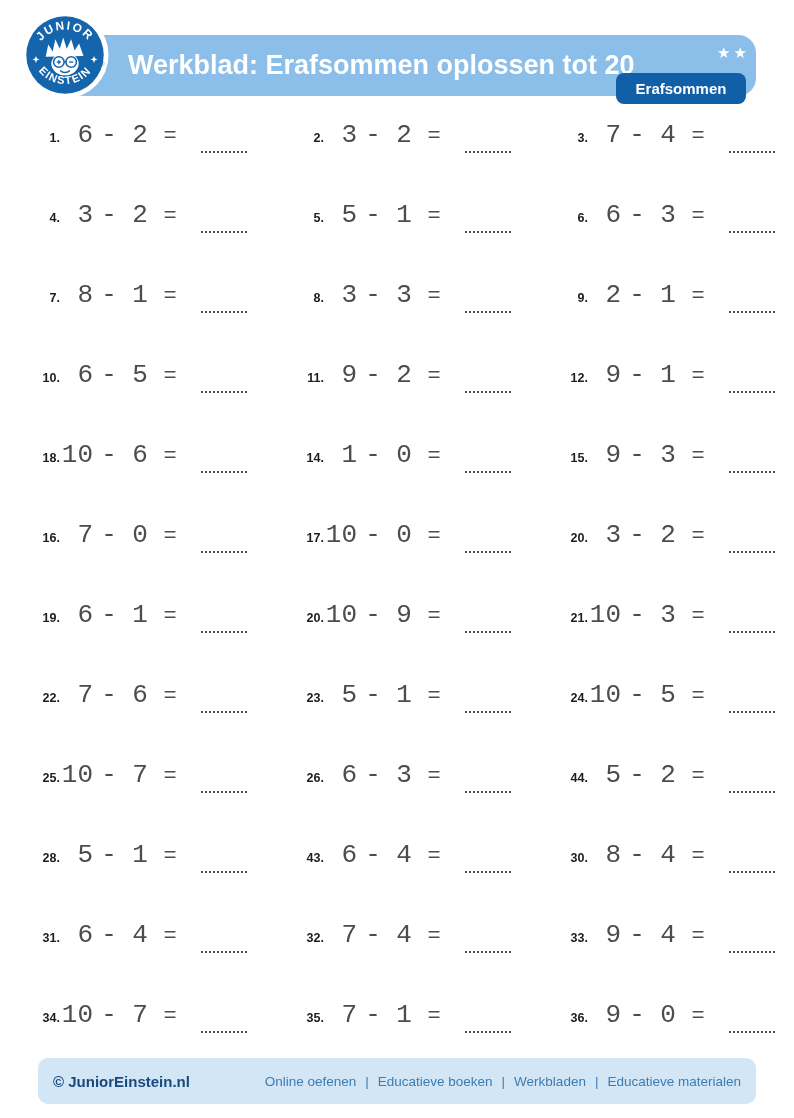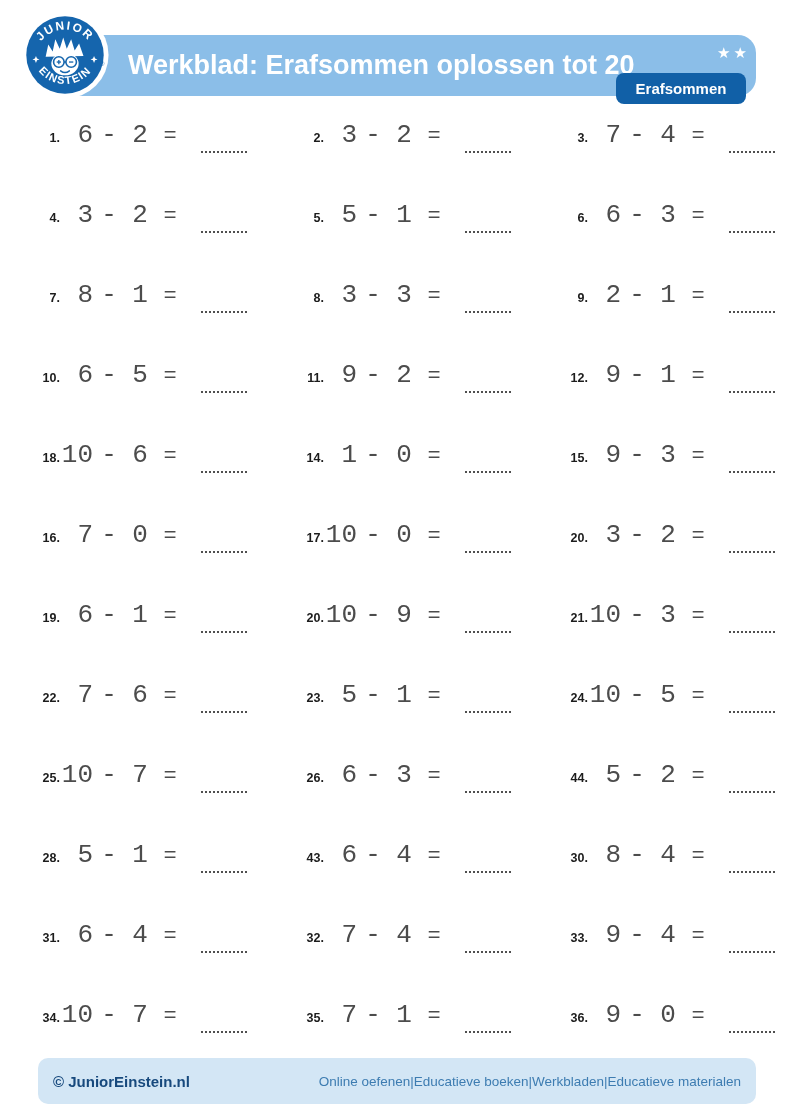--- a/index.html
+++ b/index.html
@@ -47,21 +47,21 @@
   }
 
   
   .footer {
     position: absolute; left: 38px; top: 1058px; width: 718px; height: 46px;
     background: #D3E6F5; border-radius: 10px;
     display: flex; align-items: center; justify-content: space-between;
     padding: 0 15px;
   }
   .copyright { color: #17497D; font-size: 15px; font-weight: bold; }
-  .footer-links { display: flex; align-items: center; font-size: 13.5px; color: #3D7CB1; }
+  .footer-links { display: flex; align-items: center; gap: 9px; font-size: 13.5px; color: #3D7CB1; }
   .footer-links a { color: #3D7CB1; text-decoration: none; }
   .sep { color: #3D7CB1; }
 </style>
 </head>
 <body>
 
 <div class="header-bar">
   <div class="header-title">Werkblad: Erafsommen oplossen tot 20</div>
   <div class="stars"><span>★</span><span>★</span></div>
 </div>

